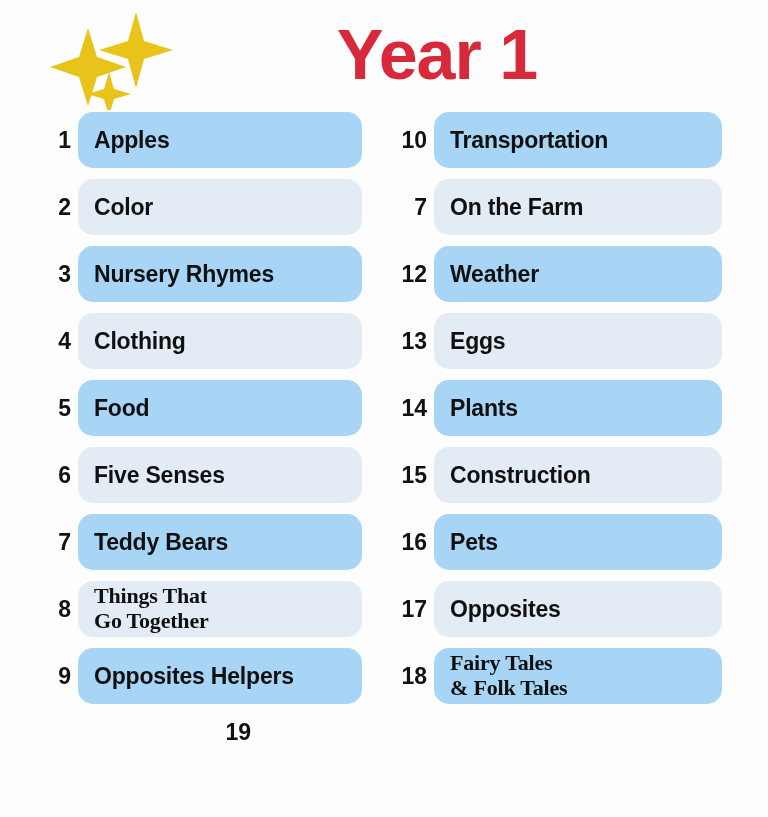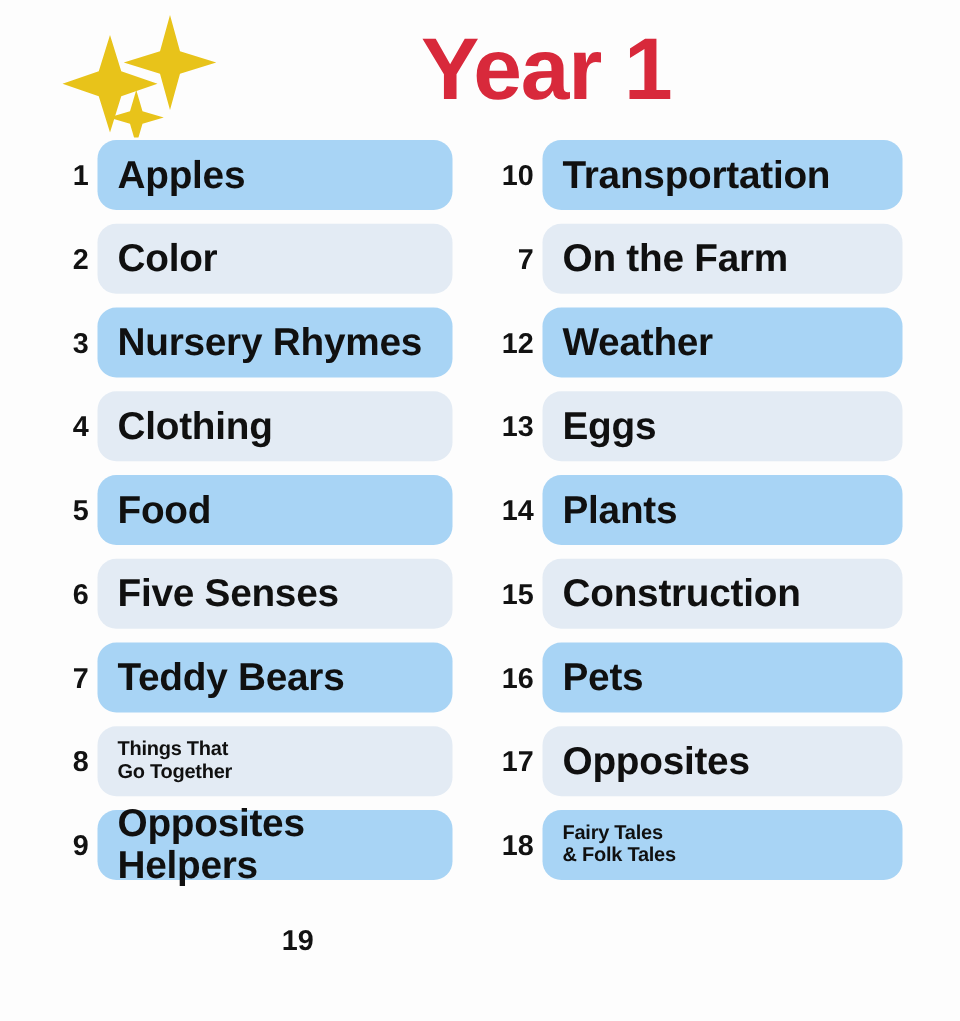--- a/index.html
+++ b/index.html
@@ -87,34 +87,34 @@
     border-radius: 15px;
     display: flex;
     align-items: center;
     padding-left: 16px;
     box-sizing: border-box;
     background: #e3ebf4;
   }
   .pill.dark { background: #a8d4f5; }
 
   .pill-label {
-    font-size: 31px;
+    font-size: 23px;
     font-weight: bold;
     color: #101010;
     line-height: 1.06;
     white-space: pre-line;
     letter-spacing: -0.2px;
   }
-  .pill-label.two-line { font-size: 16px; line-height: 1.12; }
+  .pill-label.two-line { font-size: 22px; line-height: 1.12; font-family: Liberation Serif, serif; }
 
   
   .footer-row {
     position: absolute;
     left: 218px;
-    top: 724px;
+    top: 704px;
     width: 336px;
     height: 56px;
     display: flex;
     align-items: flex-end;
   }
   .footer-row .row-num { width: 40px; flex: 0 0 40px; }
 </style>
 </head>
 <body>
 

